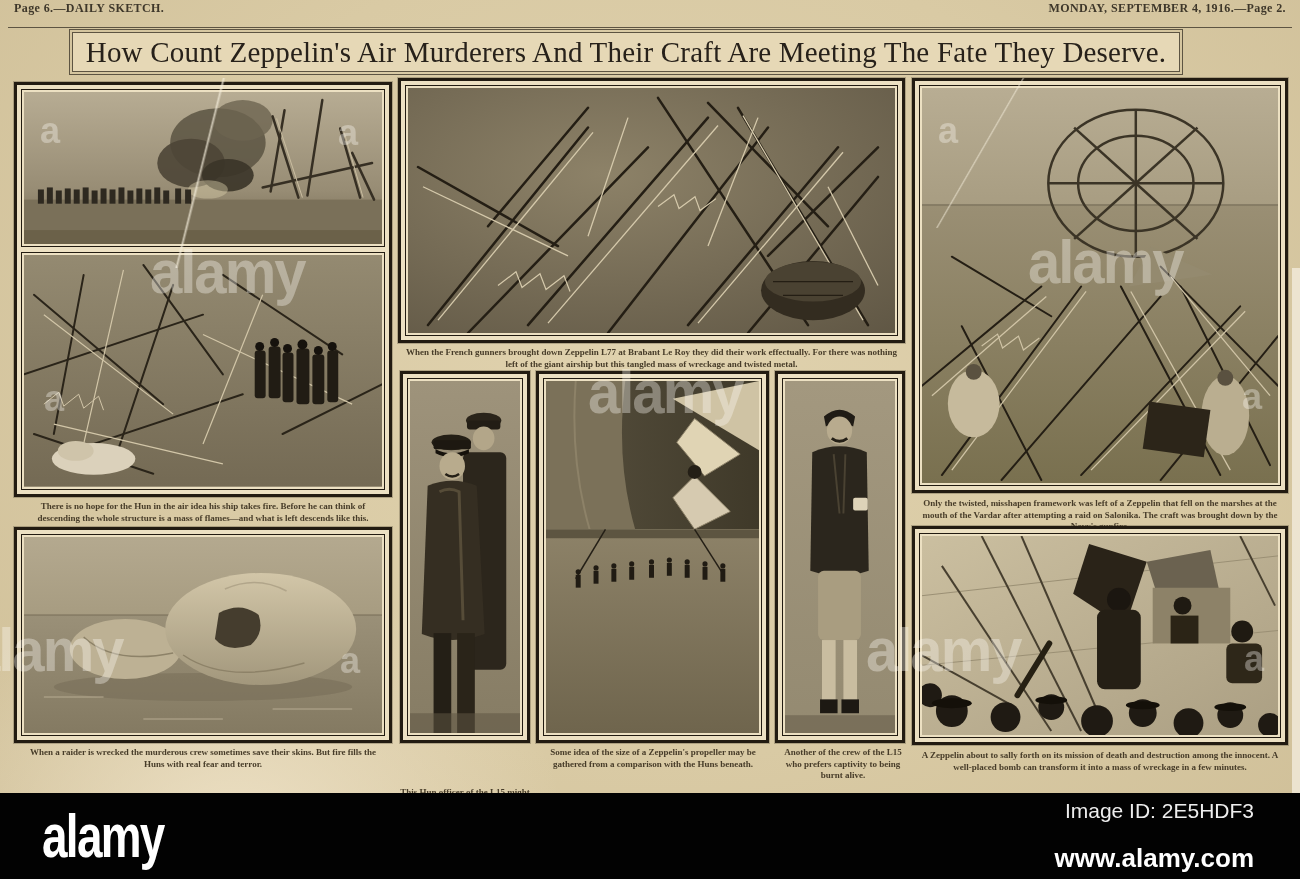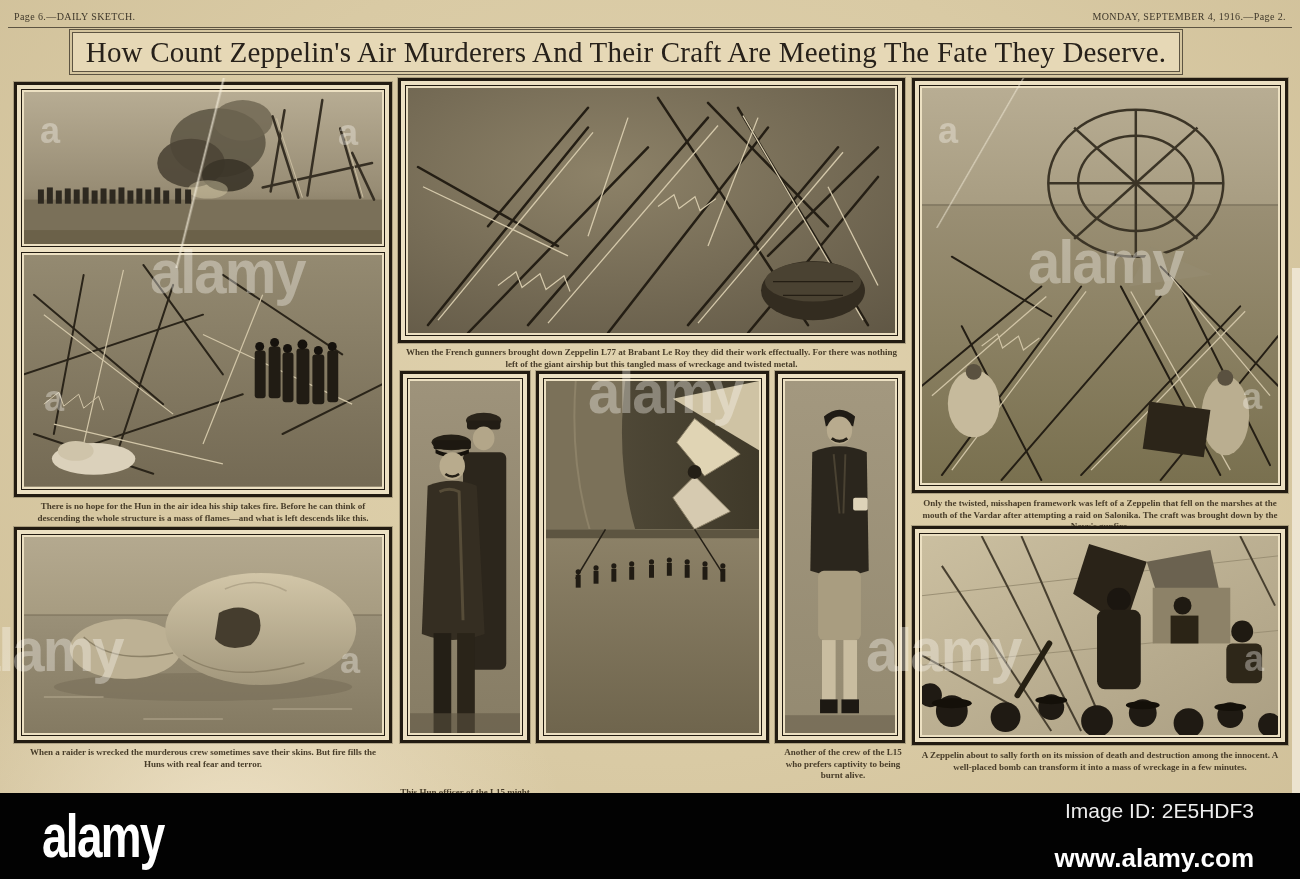--- a/index.html
+++ b/index.html
@@ -6,21 +6,21 @@
   #page{
     position:relative;width:1300px;height:879px;overflow:hidden;
     background:
       radial-gradient(ellipse at 18% 95%, rgba(240,228,202,0.85) 0%, rgba(240,228,202,0) 22%),
       radial-gradient(ellipse at 50% 40%, #e0d2ae 0%, #d9caa4 55%, #cfbf98 100%);
     font-family:"Liberation Serif","DejaVu Serif",serif;
     color:#2b251b;
   }
   .abs{position:absolute;box-sizing:border-box;}
   
-  .masthead{top:11px;font-size:10px;font-weight:normal;letter-spacing:.4px;color:#3e372a;}
+  .masthead{top:1px;font-size:12px;font-weight:bold;letter-spacing:.4px;color:#3e372a;}
   .masthead-rule{top:27px;left:8px;right:8px;height:0;border-top:1.5px solid #5d5442;}
   
   .headline-box{
     left:72px;top:32px;width:1108px;height:40px;
     border:1px solid #5d5442;outline:1px solid #5d5442;outline-offset:2px;
     background:#e6d8b6;
     display:flex;align-items:center;justify-content:center;
   }
   .headline-text{
     font-size:29px;letter-spacing:.2px;color:#27211a;white-space:nowrap;
@@ -338,20 +338,21 @@
           <rect x="140" y="186" width="5" height="13"></rect>
             <circle cx="142.5" cy="183" r="2.6"></circle>
           <rect x="158" y="188" width="5" height="13"></rect>
             <circle cx="160.5" cy="185" r="2.6"></circle>
           <rect x="176" y="190" width="5" height="13"></rect>
             <circle cx="178.5" cy="187" r="2.6"></circle>
         </g>
       </svg>
     </div>
   </div>
+  <div class="abs caption" style="left:540px;top:747px;width:226px;">Some idea of the size of a Zeppelin's propeller may be gathered from a comparison with the Huns beneath.</div>
 
   <div class="abs frame" style="left:775px;top:371px;width:130px;height:372px;">
     <div class="inner">
       <svg viewBox="0 0 113 356" preserveAspectRatio="none">
         <defs>
             <linearGradient id="gG" x1="0" y1="0" x2="0" y2="1">
           <stop offset="0" stop-color="#a3987f"></stop>
               <stop offset="1" stop-color="#948a71"></stop>
         </linearGradient>
           </defs>

